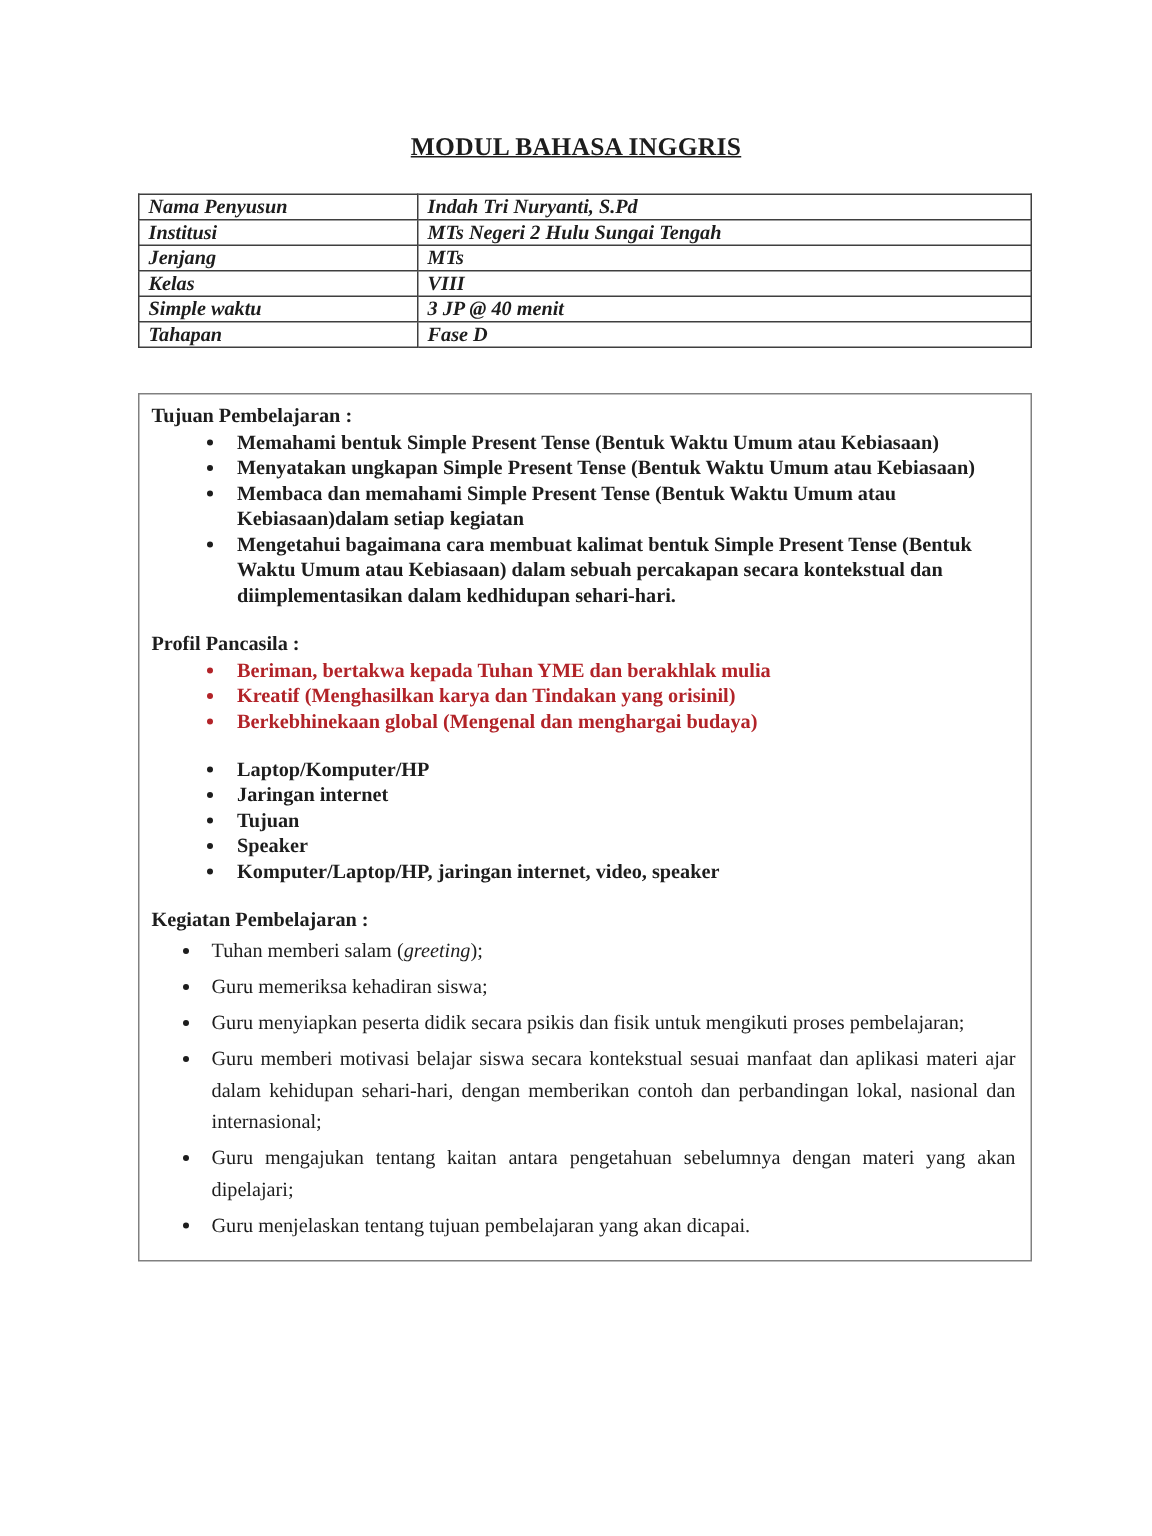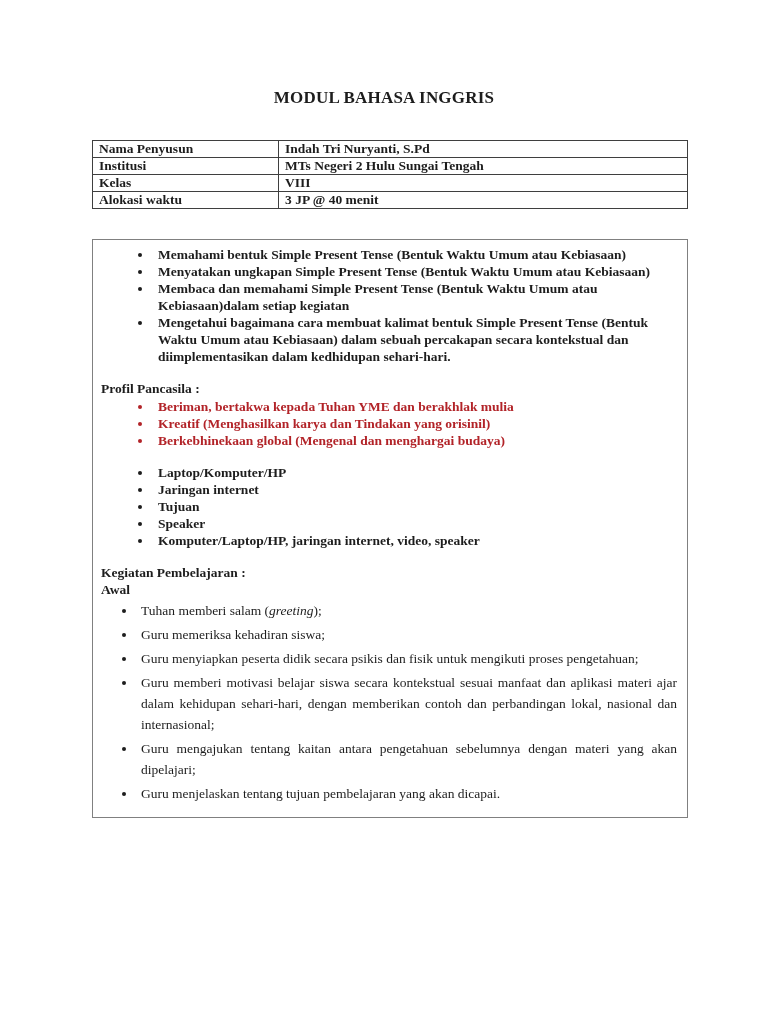--- a/index.html
+++ b/index.html
@@ -15,29 +15,31 @@
     width: 768px; height: 1024px;
     padding: 88px 0 0 92px;
   }
 
   .doc-title {
     width: 596px;
     text-align: center;
     font-size: 17px;
     font-weight: bold;
     letter-spacing: 0.2px;
-    margin-bottom: 32px;
+    margin-bottom: 21px;
     margin-left: -6px;
+    text-decoration: underline;
   }
 
   table.info {
     width: 596px;
     border-collapse: collapse;
     font-weight: bold;
     font-size: 13.5px;
+    font-style: italic;
   }
   table.info td {
     border: 1.6px solid var(--border-dark, #3f3f3f);
     padding: 0 6px 1px 6px;
     height: 16.6px;
     line-height: 15px;
     vertical-align: middle;
     white-space: nowrap;
   }
   table.info td.label { width: 186px; }
@@ -94,38 +96,47 @@
     <td class="label">Nama Penyusun</td>
     <td class="value">Indah Tri Nuryanti, S.Pd</td>
   </tr>
 
   <tr>
     <td class="label">Institusi</td>
     <td class="value">MTs Negeri 2 Hulu Sungai Tengah</td>
   </tr>
 
 
+  <tr>
+    <td class="label">Jenjang</td>
+    <td class="value">MTs</td>
+  </tr>
 
   <tr>
     <td class="label">Kelas</td>
     <td class="value">VIII</td>
   </tr>
 
   <tr>
-    <td class="label">Alokasi waktu</td>
+    <td class="label">Simple waktu</td>
     <td class="value">3 JP @ 40 menit</td>
   </tr>
 
+  <tr>
+    <td class="label">Tahapan</td>
+    <td class="value">Fase D</td>
+  </tr>
 
 </tbody>
   </table>
 
   <div class="content-box">
 
     <section class="sec">
+      <div class="sec-heading">Tujuan Pembelajaran :</div>
       <ul class="b-list">
   <li><span>Memahami bentuk Simple Present Tense (Bentuk Waktu Umum atau Kebiasaan)</span></li>
 
   <li><span>Menyatakan ungkapan Simple Present Tense (Bentuk Waktu Umum atau Kebiasaan)</span></li>
 
   <li><span>Membaca dan memahami Simple Present Tense (Bentuk Waktu Umum atau Kebiasaan)dalam setiap kegiatan</span></li>
 
   <li><span>Mengetahui bagaimana cara membuat kalimat bentuk Simple Present Tense (Bentuk Waktu Umum atau Kebiasaan) dalam sebuah percakapan secara kontekstual dan diimplementasikan dalam kedhidupan sehari-hari.</span></li>
 </ul>
     </section>
@@ -150,27 +161,26 @@
   <li><span>Tujuan</span></li>
 
   <li><span>Speaker</span></li>
 
   <li><span>Komputer/Laptop/HP, jaringan internet, video, speaker</span></li>
 </ul>
     </section>
 
     <section class="sec">
       <div class="sec-heading">Kegiatan Pembelajaran :</div>
-      <div class="sec-heading">Awal</div>
       <ul class="k-list">
   <li><span><span>Tuhan memberi salam (</span><em>greeting</em><span>);</span></span></li>
 
   <li><span><span>Guru memeriksa kehadiran siswa;</span></span></li>
 
-  <li><span><span>Guru menyiapkan peserta didik secara psikis dan fisik untuk mengikuti proses pengetahuan;</span></span></li>
+  <li><span><span>Guru menyiapkan peserta didik secara psikis dan fisik untuk mengikuti proses pembelajaran;</span></span></li>
 
   <li><span><span>Guru memberi motivasi belajar siswa secara kontekstual sesuai manfaat dan aplikasi materi ajar dalam kehidupan sehari-hari, dengan memberikan contoh dan perbandingan lokal, nasional dan internasional;</span></span></li>
 
   <li><span><span>Guru mengajukan tentang kaitan antara pengetahuan sebelumnya dengan materi yang akan dipelajari;</span></span></li>
 
   <li><span><span>Guru menjelaskan tentang tujuan pembelajaran yang akan dicapai.</span></span></li>
 </ul>
     </section>
 
   </div>

